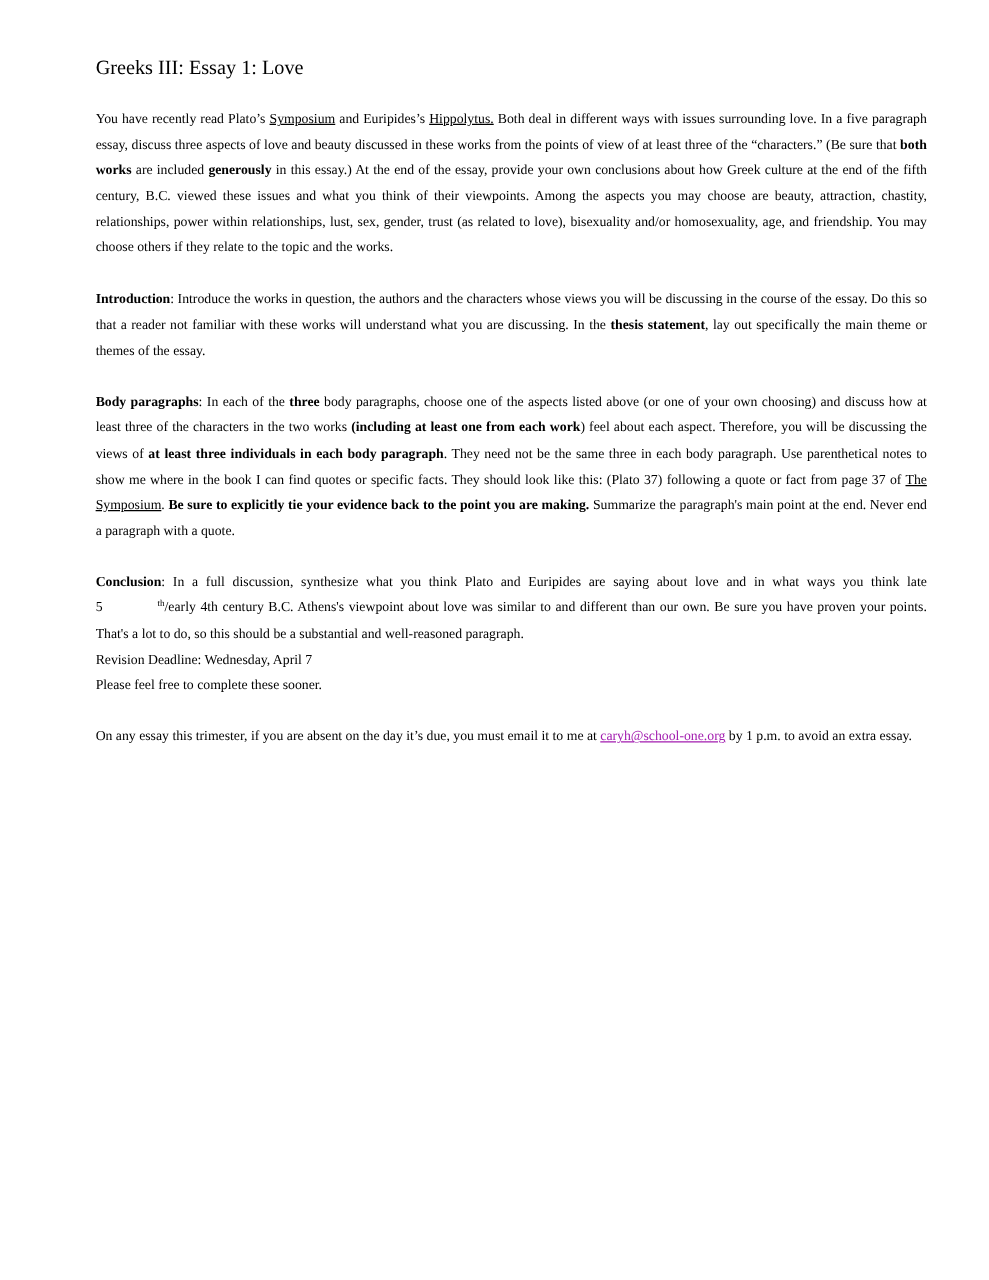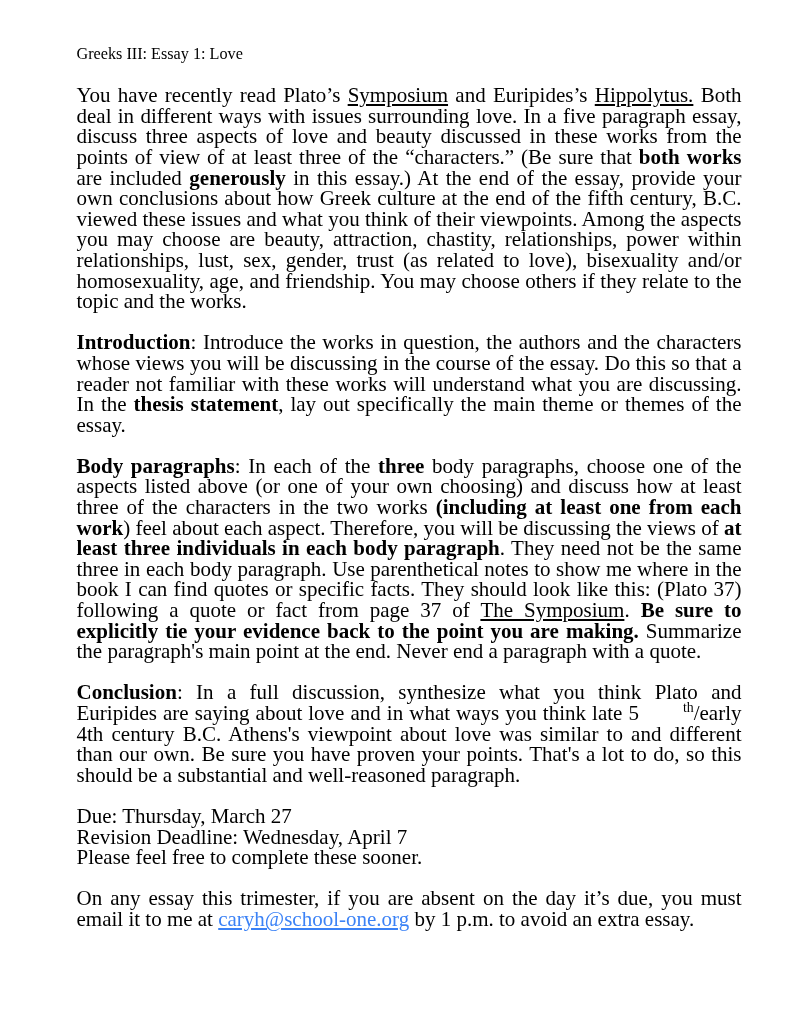--- a/index.html
+++ b/index.html
@@ -22,21 +22,21 @@
     box-sizing: border-box;
   }
   .doc-body {
     position: absolute;
     left: 63px;
     top: 44px;
     width: 665px;
   }
   p {
     margin: 0;
-    font-size: 21px;
+    font-size: 11px;
     line-height: 20.6px;
     text-align: justify;
     text-justify: inter-word;
     -webkit-hyphens: none;
     hyphens: none;
   }
   p.plain {
     text-align: left;
   }
   p.gap {
@@ -44,21 +44,21 @@
   }
   .b { font-weight: bold; }
   .u { text-decoration: underline; }
   .sup {
     font-size: 0.66em;
     vertical-align: super;
     line-height: 0;
     padding-left: 44px;
   }
   a.maillink {
-    color: #3b82f6;
+    color: #a21caf;
   }
   .title-line {
     font-size: 16.2px;
     line-height: 20.6px;
     text-align: left;
   }
   
 </style>
 </head>
 <body>
@@ -77,21 +77,20 @@
     </p>
 
     <p class="gap">
       <span class="b">Body paragraphs</span><span>: In each of the </span><span class="b">three</span><span> body paragraphs, choose one of the aspects listed above (or one of your own choosing) and discuss how at least three of the characters in the two works </span><span class="b">(including at least one from each work</span><span>) feel about each aspect.  Therefore, you will be discussing the views of </span><span class="b">at least three individuals in each body paragraph</span><span>.  They need not be the same three in each body paragraph.  Use parenthetical notes to show me where in the book I can find quotes or specific facts.  They should look like this: (Plato 37) following a quote or fact from page 37 of </span><span class="u">The Symposium</span><span>.  </span><span class="b">Be sure to explicitly tie your evidence back to the point you are making.</span><span>  Summarize the paragraph's main point at the end.  Never end a paragraph with a quote.</span>
     </p>
 
     <p class="gap">
       <span class="b">Conclusion</span><span>: In a full discussion, synthesize what you think Plato and Euripides are saying about love and in what ways you think late 5</span><span class="sup">th</span><span>/early 4th century B.C. Athens's viewpoint about love was similar to and different than our own.  Be sure you have proven your points.  That's a lot to do, so this should be a substantial and well-reasoned paragraph.</span>
     </p>
 
-    <p class="plain gap">Due: Thursday, March 27</p>
     <p class="plain">Revision Deadline: Wednesday, April 7</p>
     <p class="plain">Please feel free to complete these sooner.</p>
 
     <p class="gap">
       <span>On any essay this trimester, if you are absent on the day it’s due, you must email it to me at </span><a class="maillink" href="#">caryh@school-one.org</a><span> by 1 p.m. to avoid an extra essay.</span>
     </p>
 
   </div>
 </div>
 

